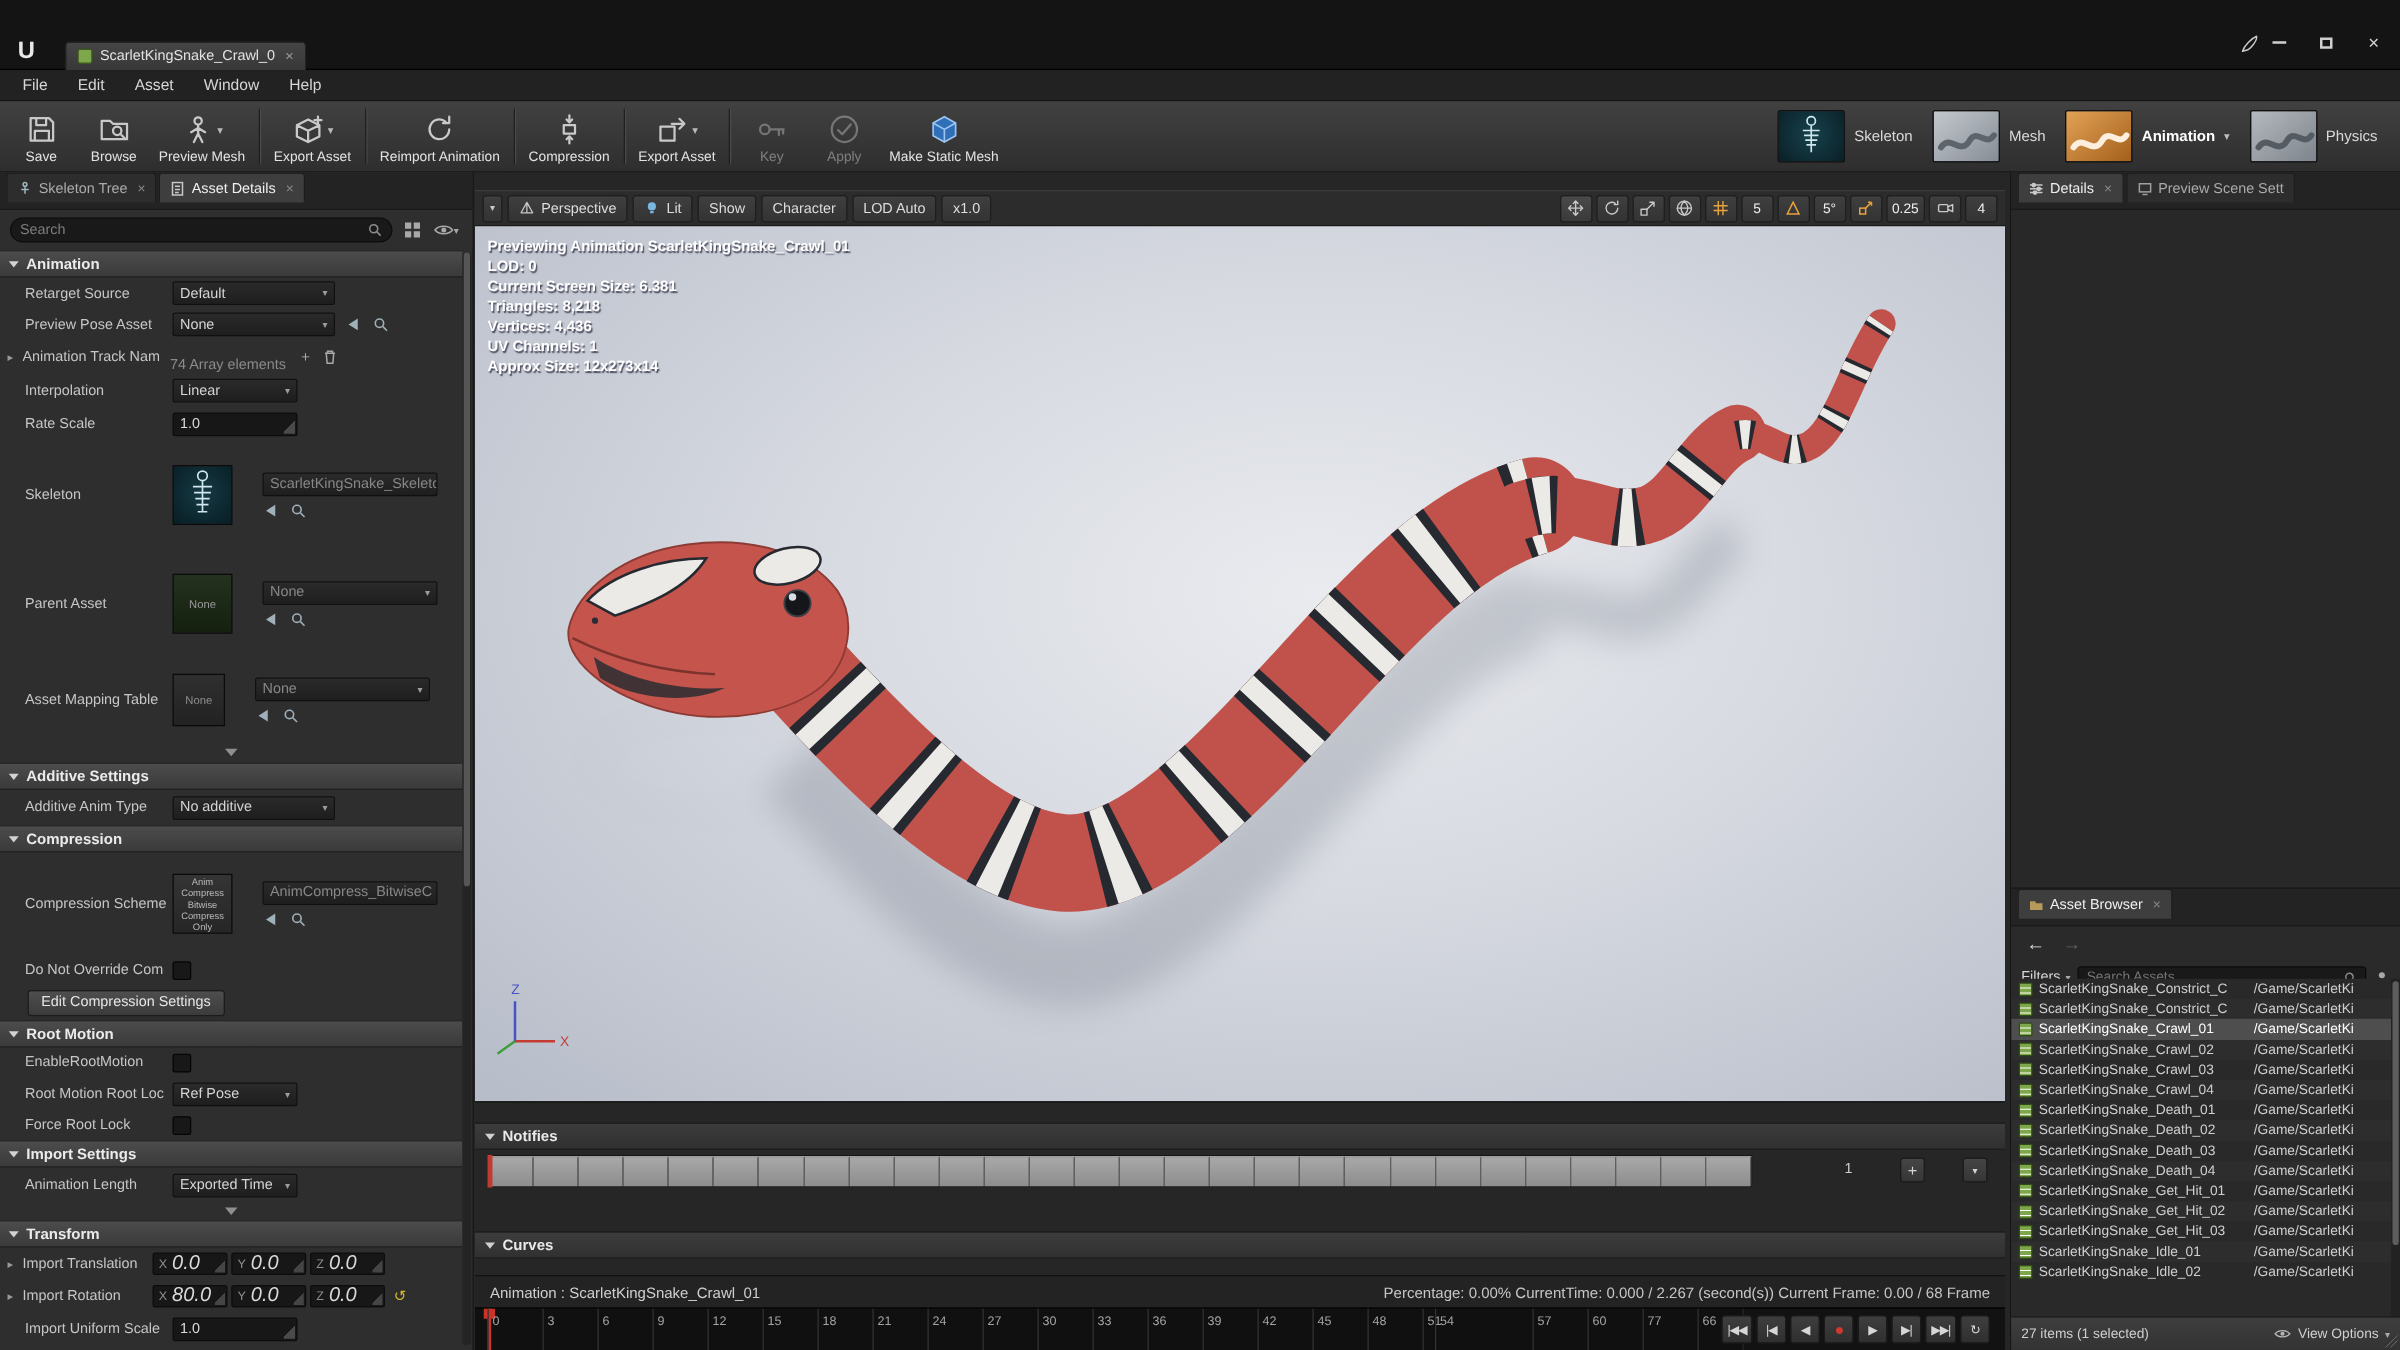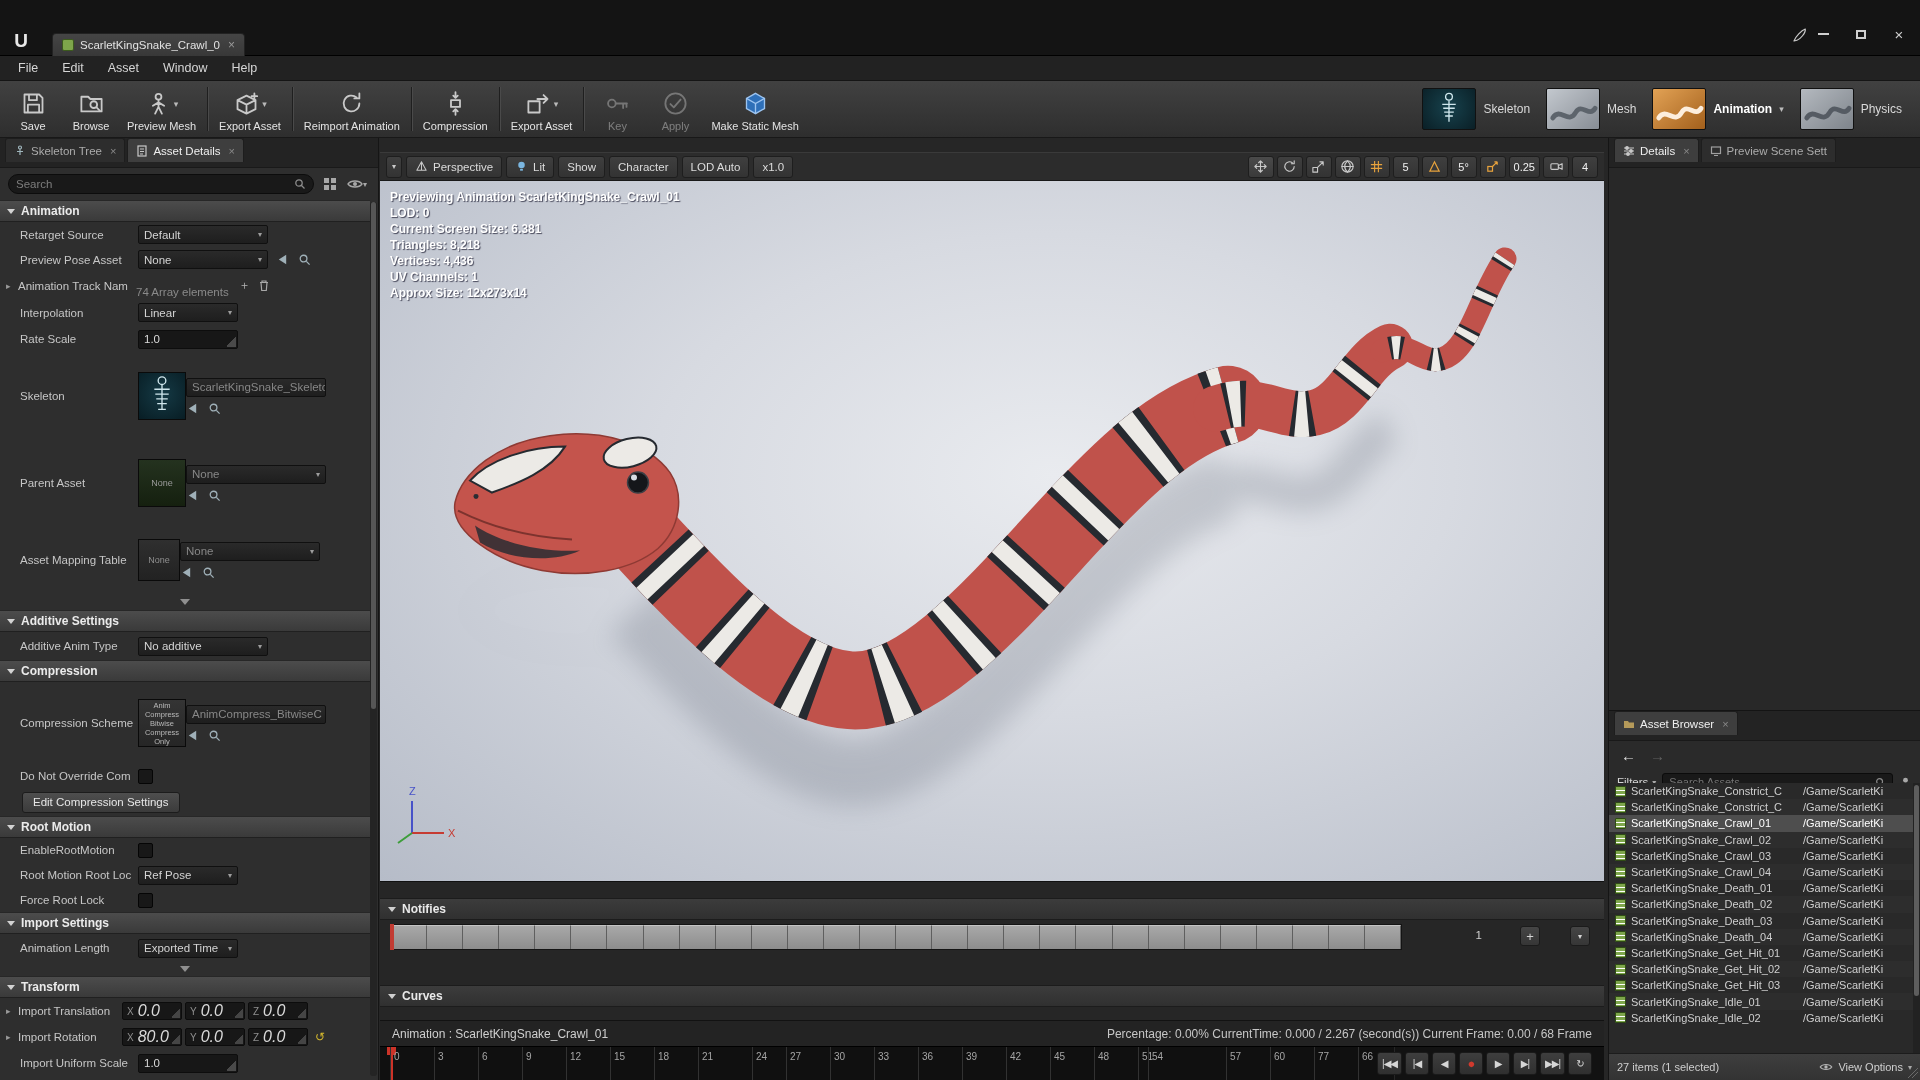--- a/index.html
+++ b/index.html
@@ -74,21 +74,21 @@
   .spin:after { content:""; position:absolute; right:1px; top:1px; bottom:1px; width:9px; background:linear-gradient(135deg,transparent 55%,#4a4a4a 55%); }
   .chk { width:15px; height:15px; background:#181818; border:1px solid #050505; border-radius:2px; }
   .dimtext { color:#8a8a8a;margin-top:12px; }
   .minirow { display:flex; gap:9px; align-items:center; margin-top:5px; }
   .minirow svg { width:13px; height:13px; }
   .thumb { width:48px; height:48px; border:1px solid #0a0a0a; flex:none; position:relative; }
   .thumb.skelbg { background:radial-gradient(circle at 50% 45%, #153a45, #081d24); }
   .thumb.nonebg { background:linear-gradient(#24321f,#15200f); display:flex; align-items:center; justify-content:center; color:#9a9a9a; font-size:9px; }
   .thumb.graybg { background:linear-gradient(#2f2f2f,#222); display:flex; align-items:center; justify-content:center; color:#8f8f8f; font-size:9px; }
   .thumb.comptxt { background:linear-gradient(#343434,#262626); color:#b9b9b9; font-size:7.5px; line-height:1.2; text-align:center; display:flex; align-items:center; justify-content:center; padding:2px; }
-  .vcol { margin-left:0; display:flex; flex-direction:column; justify-content:center; }
+  .vcol { margin-left:24px; display:flex; flex-direction:column; justify-content:center; }
   .expander-bar { height:16px; display:flex; align-items:center; justify-content:center; }
   .expander-bar .tri { width:0;height:0;border-left:5px solid transparent;border-right:5px solid transparent;border-top:6px solid #8f8f8f; }
   .btn { height:21px; background:linear-gradient(#4e4e4e,#3b3b3b); border:1px solid #1c1c1c; border-radius:3px; color:#e6e6e6; font-size:11.5px; display:inline-flex; align-items:center; padding:0 10px; }
   .vec3 { display:flex; gap:3px; align-items:center; }
   .vcell { width:60px; height:18px; background:#171717; border:1px solid #0c0c0c; border-radius:2px; display:flex; align-items:center; padding:0 4px; position:relative; }
   .vcell:after { content:""; position:absolute; right:1px; top:1px; bottom:1px; width:8px; background:linear-gradient(135deg,transparent 55%,#454545 55%); }
   .vcell .ax { color:#8f8f8f; font-size:10px; margin-right:4px; }
   .vcell .vv { color:#dadada; font-size:16px;font-style:italic; }
   .reset-ico { color:#d3b72e; font-size:12px; margin-left:4px; }
   .lp-scroll { position:absolute; right:1px; top:64px; bottom:4px; width:7px; background:#242424; border-radius:3px; }
@@ -880,21 +880,21 @@
       <div class="ruler" id="ruler">
         <div class="playhead"></div>
       <div class="tick" style="left: 10px;"><span>0</span></div>
           <div class="tick" style="left: 54px;"><span>3</span></div>
           <div class="tick" style="left: 98px;"><span>6</span></div>
           <div class="tick" style="left: 142px;"><span>9</span></div>
           <div class="tick" style="left: 186px;"><span>12</span></div>
           <div class="tick" style="left: 230px;"><span>15</span></div>
           <div class="tick" style="left: 274px;"><span>18</span></div>
           <div class="tick" style="left: 318px;"><span>21</span></div>
-          <div class="tick" style="left: 372px;"><span>24</span></div>
+          <div class="tick" style="left: 362px;"><span>24</span></div>
           <div class="tick" style="left: 406px;"><span>27</span></div>
           <div class="tick" style="left: 450px;"><span>30</span></div>
           <div class="tick" style="left: 494px;"><span>33</span></div>
           <div class="tick" style="left: 538px;"><span>36</span></div>
           <div class="tick" style="left: 582px;"><span>39</span></div>
           <div class="tick" style="left: 626px;"><span>42</span></div>
           <div class="tick" style="left: 670px;"><span>45</span></div>
           <div class="tick" style="left: 714px;"><span>48</span></div>
           <div class="tick" style="left: 758px;"><span>51</span></div>
           <div class="tick" style="left: 768px;"><span>54</span></div>

